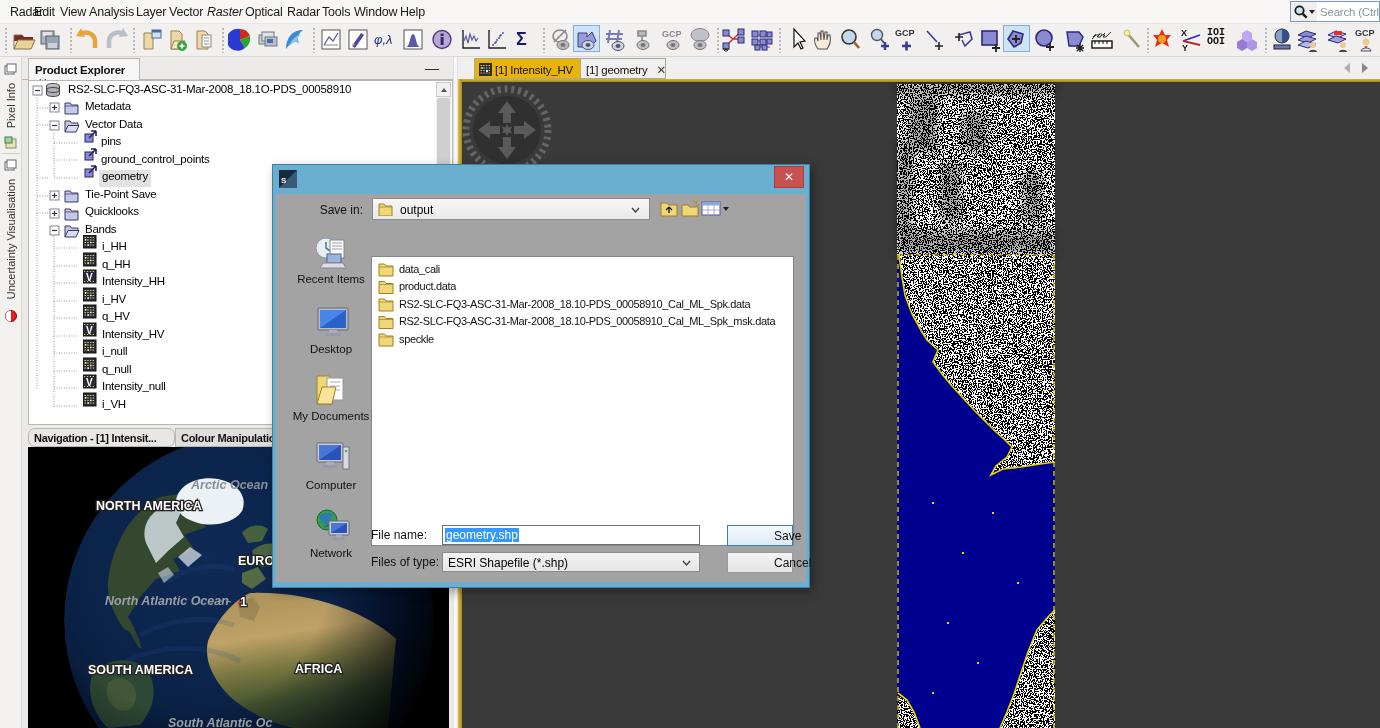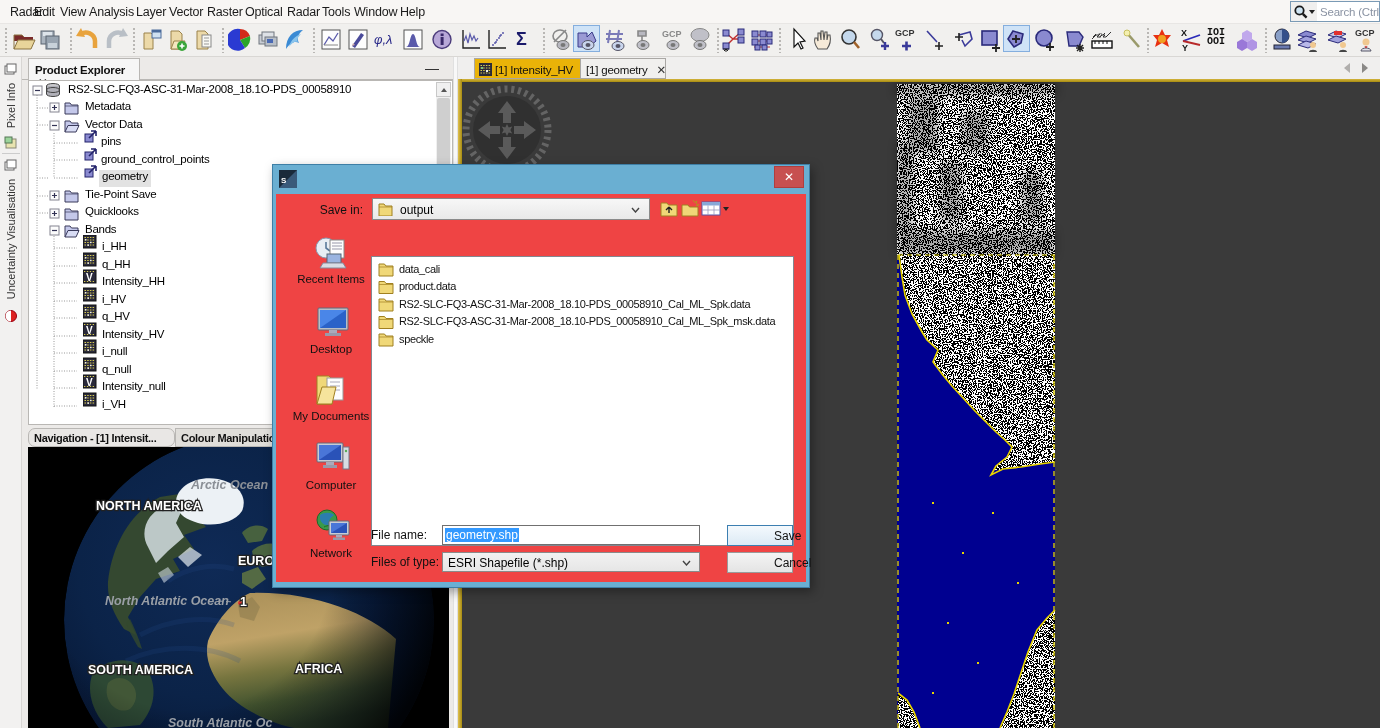--- a/index.html
+++ b/index.html
@@ -34,37 +34,37 @@
 #main { left:458px; top:57px; width:922px; height:671px; background:#3a3a3a; }
 #main-tabbar { position:absolute; left:0; top:0; width:922px; height:22px; background:#f0efee; }
 .mtab { position:absolute; top:1px; height:21px; font-size:11.5px; letter-spacing:-0.2px; color:#111; border:1px solid #a9a7a4; padding:4px 5px 0 5px; white-space:nowrap; overflow:hidden; }
 #gold-top { position:absolute; left:0; top:22px; width:922px; height:3px; background:linear-gradient(#d4b43c,#a78c10); }
 #gold-left { position:absolute; left:0; top:22px; width:4px; height:649px; background:linear-gradient(90deg,#e0c050,#a78c10); }
 #canvas { position:absolute; left:4px; top:25px; width:918px; height:646px; background:#3a3a3a; overflow:hidden; }
 
 #dialog { left:272px; top:164px; width:538px; height:424px; background:#6aafd2; border:1px solid #3e7fa6; box-shadow:3px 4px 10px rgba(0,0,0,.35); }
 #dlg-title { position:absolute; left:0; top:0; width:100%; height:29px; font-size:13.5px; color:#1c1c1c; text-align:center; padding-top:7px; }
 #dlg-close { position:absolute; right:5px; top:1px; width:30px; height:22px; background:#c75050; color:#fff; font-size:12px; text-align:center; padding-top:3px; border:1px solid #b03e3e; }
-#dlg-body { position:absolute; left:3px; top:29px; width:530px; height:388px; background:#ef4444; }
+#dlg-body { position:absolute; left:3px; top:29px; width:530px; height:388px; background:#a3a3a3; }
 .dlbl { position:absolute; font-size:12px; color:#111; }
 .sideitem { position:absolute; width:90px; text-align:center; font-size:11.5px; color:#111; }
 #dlg-list { position:absolute; left:95px; top:62px; width:423px; height:290px; background:#fff; border:1px solid #828790; }
 .flrow { position:absolute; left:6px; font-size:11px; letter-spacing:-0.35px; color:#111; white-space:nowrap; }
 .btn { position:absolute; width:66px; height:21px; background:linear-gradient(#f4f4f4,#e4e4e4); border:1px solid #9a9a9a; font-size:12px; color:#111; text-align:center; padding-top:3px;padding-left:46px; }
 </style>
 </head>
 <body>
 <div class="abs" id="menubar">
   <span style="left:10px;">Radar</span>
     <span style="left:34px;">Edit</span>
     <span style="left:60px;">View</span>
     <span style="left:89px;">Analysis</span>
     <span style="left:136px;">Layer</span>
     <span style="left:169px;">Vector</span>
-    <span style="left:207px;">Raster</span>
+    <span style="left:207px;font-style:italic;">Raster</span>
     <span style="left:245px;">Optical</span>
     <span style="left:287px;">Radar</span>
     <span style="left:322px;">Tools</span>
     <span style="left:354px;">Window</span>
     <span style="left:400px;">Help</span>
   <div style="position:absolute;left:1290px;top:1px;width:90px;height:21px;background:#fff;border:1px solid #7a9ab5;">
     <div style="position:absolute;left:0;top:0;width:26px;height:19px;background:#f0efee;"></div>
     <svg style="position:absolute;left:2px;top:2px;" width="16" height="16" viewBox="0 0 16 16">
         <circle cx="6.5" cy="6.5" r="4.2" fill="#cfe4f2" stroke="#1a1a1a" stroke-width="1.8"></circle>
         <line x1="9.8" y1="9.8" x2="13.6" y2="13.6" stroke="#1a1a1a" stroke-width="2.4"></line>

